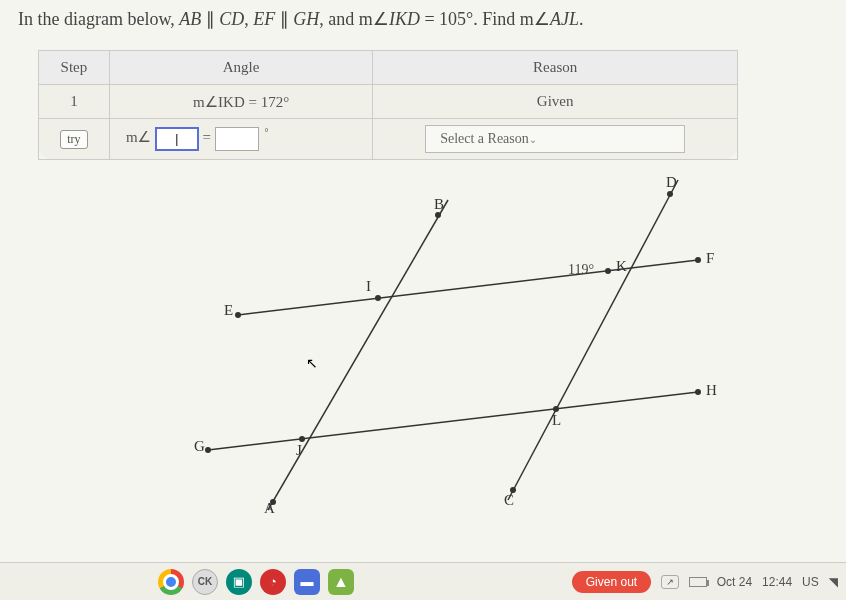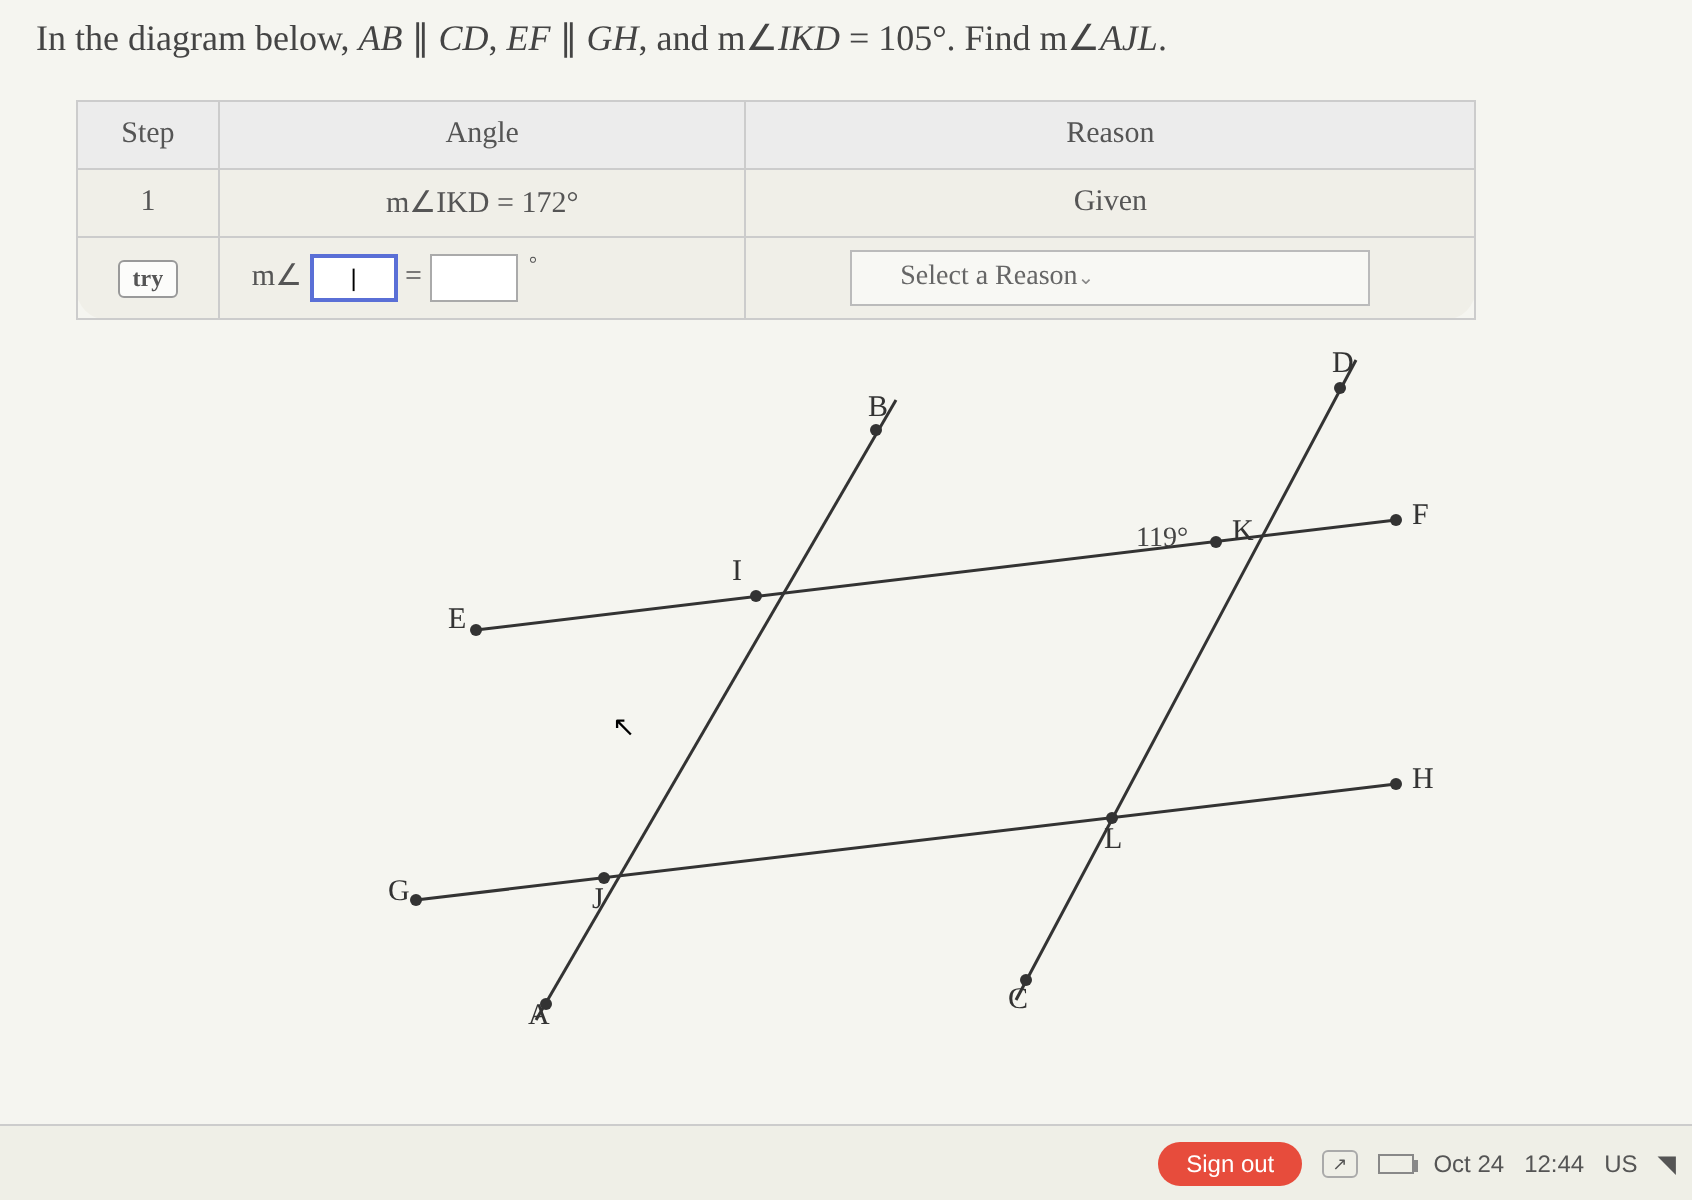--- a/index.html
+++ b/index.html
@@ -45,21 +45,20 @@
     .angle-col { width: 260px; }
     .reason-col { width: 360px; }
     .try-btn {
       display: inline-block;
       border: 1px solid #999;
       border-radius: 3px;
       padding: 1px 6px;
       font-size: 12px;
       background: #fcfcfa;
       cursor: pointer;
-      font-weight: bold;
     }
     .angle-input {
       width: 44px; height: 24px;
       border: 2px solid #5a6fd6;
       background: #fff;
       text-align: center;
       font-size: 12px;
       vertical-align: middle;
     }
     .angle-input2 {
@@ -68,21 +67,21 @@
       background: #fff;
       text-align: center;
       vertical-align: middle;
     }
     .deg-sup { font-size: 10px; vertical-align: top; margin-left:2px;}
     .reason-select {
       width: 260px; height: 28px;
       border: 1px solid #bbb;
       background: #f8f8f4;
       font-size: 14px; color: #666;
-      padding: 0 24px;
+      padding: 0 14px;
       text-align: left;
       display: inline-flex;
       align-items: center;
       cursor: pointer;
     }
     .chev { font-size: 10px; color: #888;}
     .diagram {
       position: relative;
       width: 700px; height: 360px;
       margin-left: 60px;
@@ -221,22 +220,30 @@
     <span class="pt-label" style="left:288px;top:118px;">I</span>
     <span class="pt-label" style="left:538px;top:98px;">K</span>
     <span class="pt-label" style="left:218px;top:282px;">J</span>
     <span class="pt-label" style="left:474px;top:252px;">L</span>
     <span class="angle-text" style="left:490px;top:102px;">119°</span>
     <span class="cursor-arrow" style="left:228px;top:195px;">↖</span>
   </div>
 </div>
 
 <div class="taskbar">
+  <div class="tb-left">
+    <div class="tb-icon chrome"></div>
+    <div class="tb-icon circle-gray">CK</div>
+    <div class="tb-icon circle-teal">▣</div>
+    <div class="tb-icon circle-red">◔</div>
+    <div class="square-blue">▬</div>
+    <div class="square-green">▲</div>
+  </div>
   <div class="tb-spacer"></div>
-  <button class="signout-btn">Sign out</button>
+  <button class="signout-btn">Given out</button>
   <div class="tray">
     <span class="tray-box">↗</span>
     <span class="battery"></span>
     <span>Oct 24</span>
     <span>12:44</span>
     <span>US</span>
     <span>◥</span>
   </div>
 </div>
 

